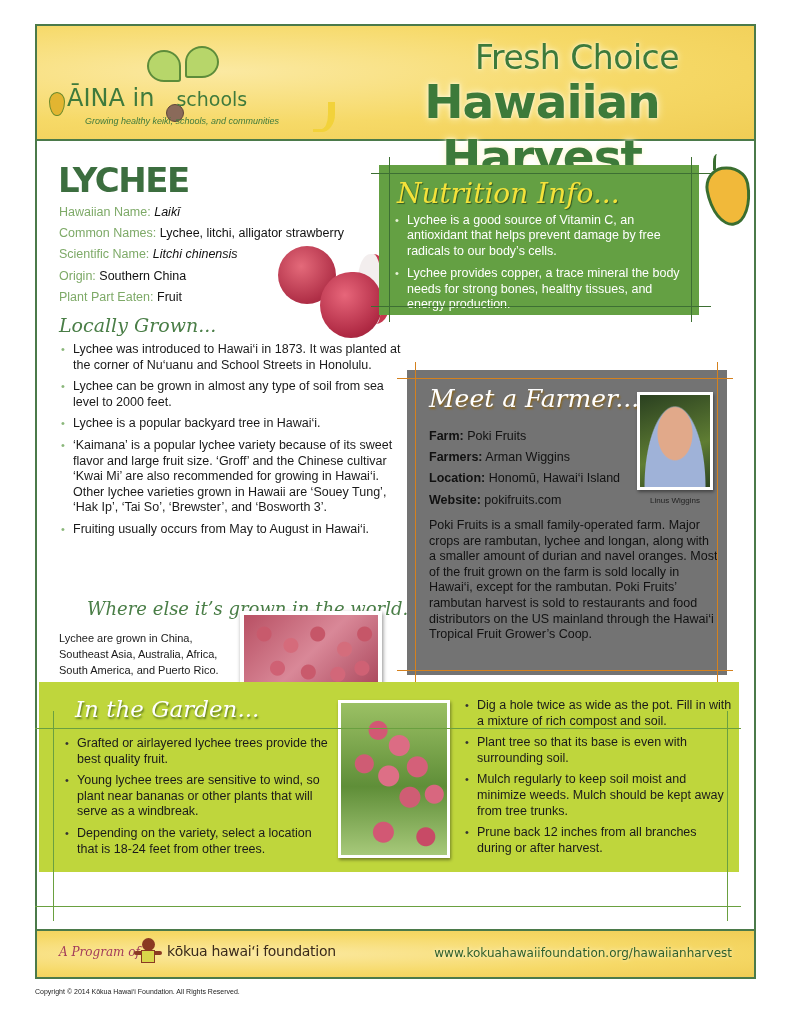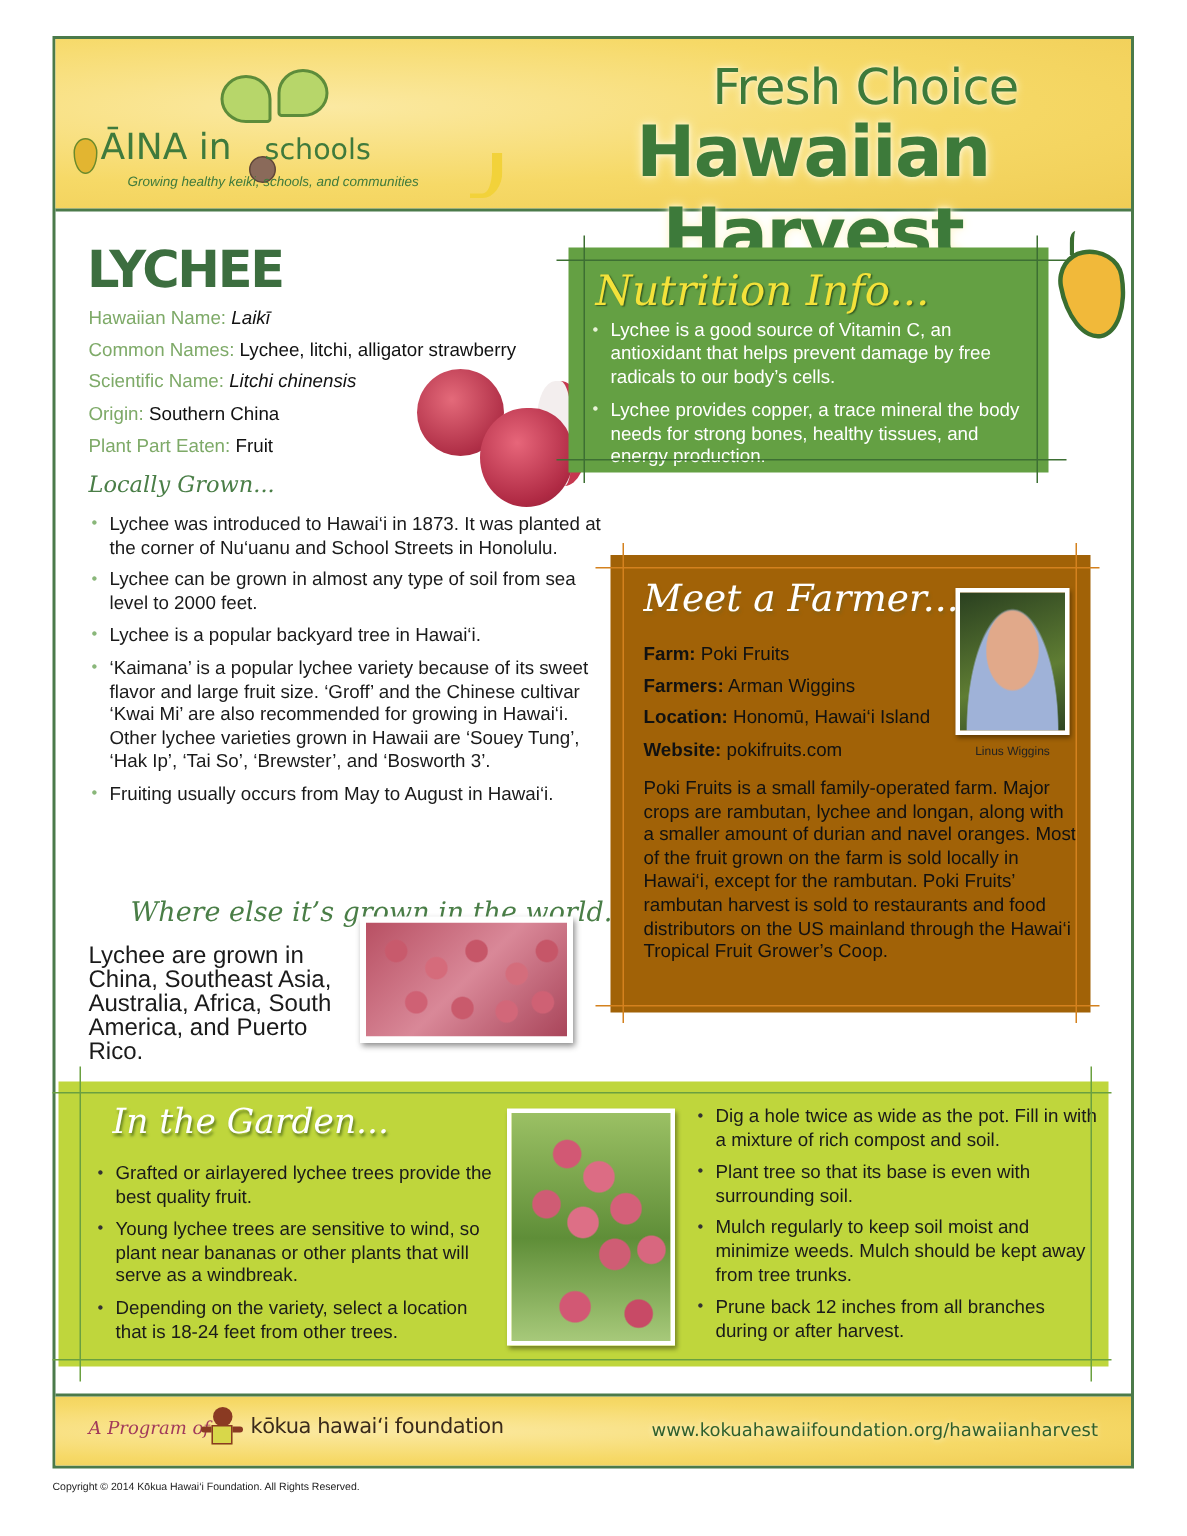--- a/index.html
+++ b/index.html
@@ -35,28 +35,28 @@
   .facts .k { color: #7eaa68; }
   .facts .v { color: #111; }
   .facts .v.i { font-style: italic; }
 
   .lychee-photo { position: absolute; left: 233px; top: 218px; width: 130px; height: 100px; }
   .lychee-a { position: absolute; left: 8px; top: 2px; width: 58px; height: 58px; border-radius: 50%; background: radial-gradient(circle at 40% 35%, #e46a7a, #b02f47 70%, #8f2035); }
   .lychee-b { position: absolute; left: 50px; top: 28px; width: 62px; height: 66px; border-radius: 50% 45% 50% 50%; background: radial-gradient(circle at 40% 35%, #e7667a, #b02a44 70%, #8b1d33); }
   .lychee-peel { position: absolute; left: 88px; top: 10px; width: 34px; height: 70px; border-radius: 40% 60% 50% 50%; background: #f3eeee; border-right: 10px solid #c6384f; }
 
   .section-script { font-family: "DejaVu Serif", serif; font-style: italic; color: #4a7e47; }
-  .locally { position: absolute; left: 22px; top: 288px; font-size: 15px; text-align: center; }
+  .locally { position: absolute; left: 22px; top: 288px; font-size: 19px; text-align: center; }
   .bullets { list-style: none; }
   .bullets li { position: relative; padding-left: 14px; margin-bottom: 6px; font-size: 12.5px; line-height: 15.6px; }
   .bullets li::before { content: "•"; position: absolute; left: 2px; top: 0; color: #8ab77a; font-size: 11px; }
   .local-list { position: absolute; left: 22px; top: 316px; width: 350px; }
 
   .where { position: absolute; left: 22px; top: 572px; font-size: 18px; white-space: nowrap; margin-left: 28px; }
-  .where-text { position: absolute; left: 22px; top: 604px; width: 170px; font-size: 16px; line-height: 16px; }
+  .where-text { position: absolute; left: 22px; top: 604px; width: 170px; font-size: 11px; line-height: 16px; }
   .where-photo { position: absolute; left: 203px; top: 585px; width: 142px; height: 84px; border: 4px solid #fff; box-shadow: 1px 2px 4px rgba(0,0,0,0.45);
     background:
       radial-gradient(circle at 15% 25%, #c85a6c 0 7px, transparent 8px),
       radial-gradient(circle at 35% 40%, #d56b7b 0 7px, transparent 8px),
       radial-gradient(circle at 55% 25%, #c65668 0 7px, transparent 8px),
       radial-gradient(circle at 75% 45%, #d46d7c 0 7px, transparent 8px),
       radial-gradient(circle at 25% 70%, #cf6174 0 7px, transparent 8px),
       radial-gradient(circle at 48% 75%, #c95a6c 0 7px, transparent 8px),
       radial-gradient(circle at 70% 78%, #d26779 0 7px, transparent 8px),
       radial-gradient(circle at 90% 25%, #c65668 0 7px, transparent 8px),
@@ -71,21 +71,21 @@
   .nutrition { left: 379px; top: 163px; width: 320px; height: 150px; background: #64a043; }
   .nutrition .h { position: absolute; left: 18px; top: 12px; font-family: "DejaVu Serif", serif; font-style: italic; font-size: 28px; color: #f4e23a; text-shadow: 1px 1px 1px #345a22; }
   .nutrition ul { position: absolute; left: 14px; top: 48px; width: 300px; }
   .nutrition li { color: #fff; font-size: 12.5px; line-height: 15.4px; margin-bottom: 7px; }
   .nutrition li::before { color: #e8f3d8; }
 
   .pear { position: absolute; left: 705px; top: 152px; width: 44px; height: 72px; }
   .pear-body { position: absolute; left: 0; top: 12px; width: 44px; height: 60px; background: #f1b93a; border: 3px solid #3a6e30; border-radius: 45% 55% 50% 50% / 35% 35% 65% 65%; transform: rotate(-10deg); }
   .pear-stem { position: absolute; left: 6px; top: 0; width: 8px; height: 16px; border-left: 3px solid #3a6e30; border-radius: 50% 0 0 0; }
 
-  .farmer { left: 410px; top: 367px; width: 320px; height: 305px; background: #a16207; }
+  .farmer { left: 410px; top: 367px; width: 320px; height: 305px; background: #737373; }
   .farmer .h { position: absolute; left: 22px; top: 14px; font-family: "DejaVu Serif", serif; font-style: italic; font-size: 25px; color: #fff; text-shadow: 1px 2px 2px #8a6215; }
   .farm-facts { position: absolute; left: 22px; top: 56px; font-size: 12.5px; line-height: 21.2px; color: #111; }
   .farm-facts b { font-weight: bold; }
   .farmer-photo { position: absolute; left: 230px; top: 22px; width: 76px; height: 98px; border: 3px solid #fff; box-shadow: 1px 2px 3px rgba(0,0,0,0.4);
     background: radial-gradient(ellipse at 50% 42%, #e1a98a 0 17px, transparent 18px), radial-gradient(ellipse at 50% 100%, #9fb2d8 0 30px, transparent 31px), linear-gradient(160deg, #2a4020, #5f7d33 60%, #2e4522); }
   .farmer-caption { position: absolute; left: 228px; top: 126px; width: 80px; text-align: center; font-size: 8px; color: #222; }
   .farmer-bio { position: absolute; left: 22px; top: 148px; width: 290px; font-size: 12.5px; line-height: 15.6px; color: #111; }
 
   .garden { left: 39px; top: 719px; width: 700px; height: 190px; background: #bfd63c; }
   .garden .h { position: absolute; left: 36px; top: 14px; font-family: "DejaVu Serif", serif; font-style: italic; font-size: 23px; color: #fff; text-shadow: 1px 2px 2px #5e7a1d; }
@@ -192,21 +192,21 @@
     </div>
     <div class="farmer-photo"></div>
     <div class="farmer-caption">Linus Wiggins</div>
     <div class="farmer-bio">Poki Fruits is a small family-operated farm. Major crops are rambutan, lychee and longan, along with a smaller amount of durian and navel oranges. Most of the fruit grown on the farm is sold locally in Hawai‘i, except for the rambutan. Poki Fruits’ rambutan harvest is sold to restaurants and food distributors on the US mainland through the Hawai‘i Tropical Fruit Grower’s Coop.</div>
   </div>
   <div class="crop-h" style="left:360px;top:352px;width:336px;background:#d4811e;"></div>
   <div class="crop-h" style="left:360px;top:644px;width:336px;background:#d4811e;"></div>
   <div class="crop-v" style="left:378px;top:336px;height:320px;background:#d4811e;"></div>
   <div class="crop-v" style="left:680px;top:336px;height:320px;background:#d4811e;"></div>
 
-  <div class="panel garden" style="left:2px;top:695px;">
+  <div class="panel garden" style="left:2px;top:656px;">
     <div class="h">In the Garden...</div>
     <ul class="bullets garden-left">
       <li>Grafted or airlayered lychee trees provide the best quality fruit.</li>
       <li>Young lychee trees are sensitive to wind, so plant near bananas or other plants that will serve as a windbreak.</li>
       <li>Depending on the variety, select a location that is 18-24 feet from other trees.</li>
     </ul>
     <div class="garden-photo"></div>
     <ul class="bullets garden-right">
       <li>Dig a hole twice as wide as the pot. Fill in with a mixture of rich compost and soil.</li>
       <li>Plant tree so that its base is even with surrounding soil.</li>

